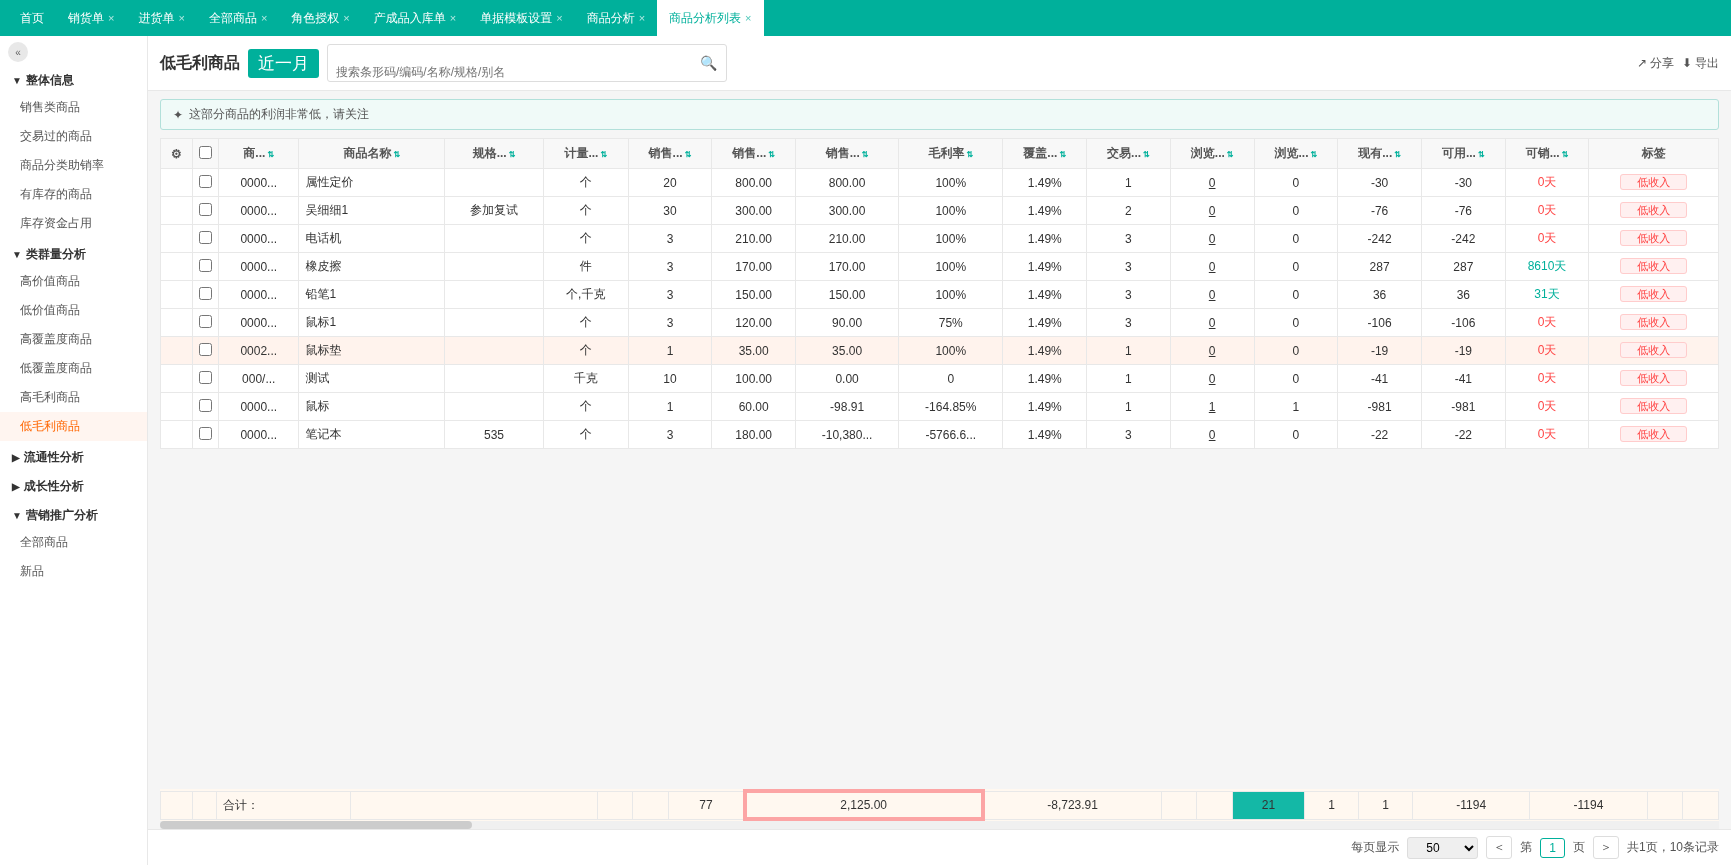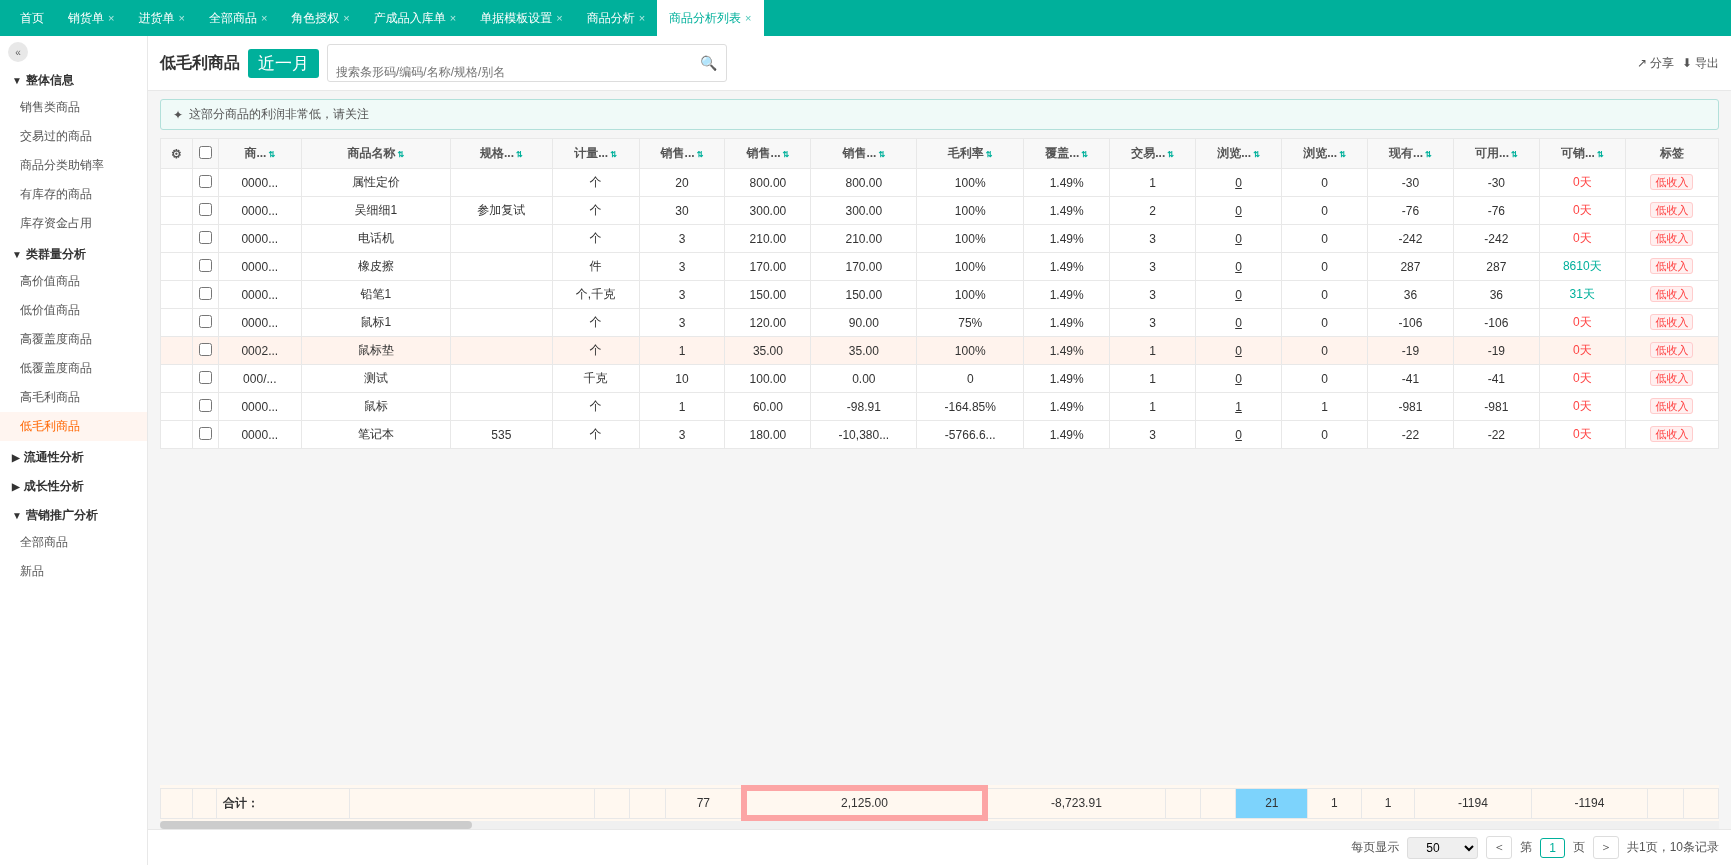--- a/index.html
+++ b/index.html
@@ -187,25 +187,25 @@
       color: #333;
       white-space: nowrap;
     }
     tbody tr.highlighted { background: #fff3ed; }
     tbody tr.highlighted td { background: #fff3ed; }
     .tag-badge {
       background: #fff0f0;
       color: #ff4444;
       border: 1px solid #ffcccc;
       border-radius: 3px;
-      padding: 1px 4px;
+      padding: 1px 16px;
       font-size: 11px;
     }
     td.underline { text-decoration: underline; cursor: pointer; }
-    td.left-align { text-align: center; }
+    td.left-align { text-align: left; }
 
     
     .pagination-bar {
       background: #fff;
       border-top: 1px solid #e8e8e8;
       padding: 6px 12px;
       display: flex;
       align-items: center;
       justify-content: flex-end;
       gap: 8px;
@@ -590,30 +590,30 @@
           </tbody>
       </table>
     </div>
 
     <div style="padding: 0 12px;">
       <table style="width:100%; border-collapse:collapse; background:#fff8f0;">
         <tbody>
           <tr>
             <td style="width:32px; border:1px solid #e8e8e8; padding:5px 6px;"></td>
             <td style="width:24px; border:1px solid #e8e8e8; padding:5px 6px;"></td>
-            <td style="border:1px solid #e8e8e8; padding:5px 6px; text-align:left; font-weight:bold; background:#fff8f0;">合计：</td>
+            <td style="border:1px solid #e8e8e8; padding:5px 6px; text-align:left; font-weight:normal; background:#fff8f0;">合计：</td>
             <td style="border:1px solid #e8e8e8; padding:5px 6px; min-width:90px; background:#fff8f0;"></td>
             <td style="border:1px solid #e8e8e8; padding:5px 6px; background:#fff8f0;"></td>
             <td style="border:1px solid #e8e8e8; padding:5px 6px; background:#fff8f0;"></td>
             <td style="border:1px solid #e8e8e8; padding:5px 6px; text-align:center; background:#fff8f0;">77</td>
-            <td style="border:6px solid #fca5a5; padding:5px 18px; text-align:center; background:#fff8f0;">2,125.00</td>
+            <td style="border:4px solid #fca5a5; padding:5px 18px; text-align:center; background:#fff8f0;">2,125.00</td>
             <td style="border:1px solid #e8e8e8; padding:5px 6px; background:#fff8f0;">-8,723.91</td>
             <td style="border:1px solid #e8e8e8; padding:5px 6px; background:#fff8f0;"></td>
             <td style="border:1px solid #e8e8e8; padding:5px 6px; background:#fff8f0;"></td>
-            <td style="border:1px solid #e8e8e8; padding:5px 6px; text-align:center; background:#7dd3fc;">21</td>
+            <td style="border:1px solid #e8e8e8; padding:5px 6px; text-align:center; background:#14b8a6;">21</td>
             <td style="border:1px solid #e8e8e8; padding:5px 6px; text-align:center; background:#fff8f0;">1</td>
             <td style="border:1px solid #e8e8e8; padding:5px 6px; text-align:center; background:#fff8f0;">1</td>
             <td style="border:1px solid #e8e8e8; padding:5px 6px; text-align:center; background:#fff8f0;">-1194</td>
             <td style="border:1px solid #e8e8e8; padding:5px 6px; text-align:center; background:#fff8f0;">-1194</td>
             <td style="border:1px solid #e8e8e8; padding:5px 6px; background:#fff8f0;"></td>
             <td style="border:1px solid #e8e8e8; padding:5px 6px; background:#fff8f0;"></td>
           </tr>
         </tbody>
       </table>
     </div>

